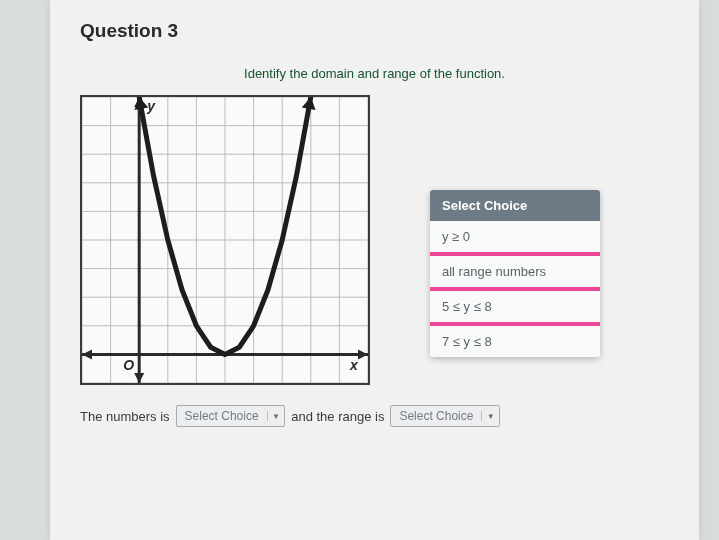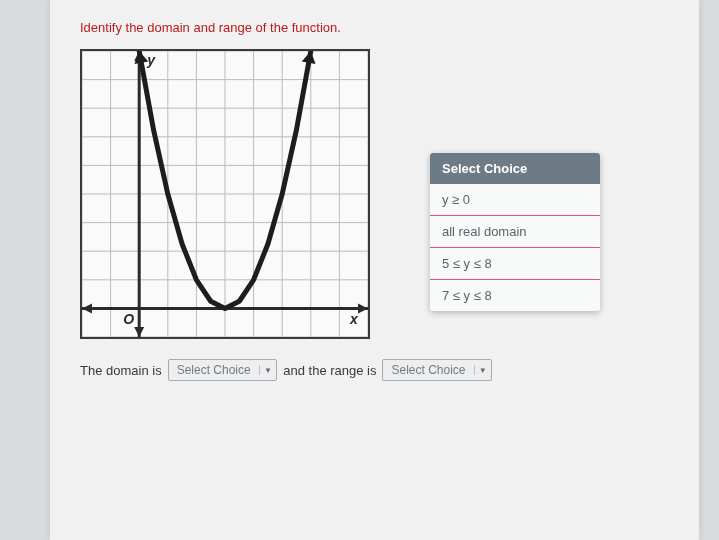--- a/index.html
+++ b/index.html
@@ -22,22 +22,23 @@
       box-shadow: 0 0 8px rgba(0,0,0,0.1);
     }
     .question-title {
       font-weight: bold;
       font-size: 19px;
       color: #2a2a2a;
       margin-bottom: 24px;
     }
     .prompt {
       font-size: 13px;
-      color: #b91c1c;
+      color: #14532d;
       margin-bottom: 14px;
+      text-align: center;
     }
     .content-row {
       display: flex;
       align-items: flex-end;
       gap: 60px;
     }
     .chart-box {
       width: 290px;
       height: 290px;
       background: #fafafa;
@@ -58,21 +59,21 @@
       background: #6d7b86;
       color: #fff;
       font-size: 13px;
       font-weight: bold;
       padding: 8px 12px;
     }
     .choice-item {
       padding: 8px 12px;
       font-size: 13px;
       color: #5e636b;
-      border-bottom: 1px solid #ec4899;
+      border-bottom: 4px solid #ec4899;
       background: #f8f9f9;
     }
     .choice-item:last-child { border-bottom: none; }
     .answer-row {
       margin-top: 20px;
       font-size: 13px;
       color: #3a3a3a;
       display: flex;
       align-items: center;
       flex-wrap: wrap;
@@ -95,20 +96,21 @@
       color: #666;
       border-left: 1px solid #bfc3c6;
       padding-left: 6px;
     }
   </style>
 </head>
 <body>
 
 <div class="page">
 
+  <div class="question-title">Question 3</div>
   <div class="prompt">Identify the domain and range of the function.</div>
 
   <div class="content-row">
 
     <div class="chart-box">
       <svg id="chart-svg" width="286" height="286" viewBox="0 0 286 286">
           <line x1="0" y1="0" x2="0" y2="286" stroke="#b9bdbd" stroke-width="1"></line>
           <line x1="28.6" y1="0" x2="28.6" y2="286" stroke="#b9bdbd" stroke-width="1"></line>
           <line x1="57.2" y1="0" x2="57.2" y2="286" stroke="#b9bdbd" stroke-width="1"></line>
           <line x1="85.8" y1="0" x2="85.8" y2="286" stroke="#b9bdbd" stroke-width="1"></line>
@@ -141,29 +143,29 @@
           <text x="41.2" y="273.4" font-size="14" font-style="italic" font-weight="bold" fill="#2a2a2a">O</text>
           <path d="M57.2 0 L71.5 78.65 L85.8 143 L100.1 193.05 L114.4 228.8 L128.70000000000002 250.25 L143 257.4 L157.3 250.25 L171.6 228.8 L185.9 193.05 L200.2 143 L214.5 78.65 L228.8 0 " fill="none" stroke="#1d1d1d" stroke-width="5" stroke-linecap="round" stroke-linejoin="round"></path>
           <polygon points="57.2,0 66.23371462909915,10.554240853799007 52.459535887700454,13.05863698859877" fill="#1d1d1d"></polygon>
           <polygon points="228.8,0 233.54046411229956,13.058636988598773 219.76628537090085,10.554240853799008" fill="#1d1d1d"></polygon>
         </svg>
     </div>
 
     <div class="choices-panel">
       <div class="choices-header">Select Choice</div>
       <div class="choice-item">y ≥ 0</div>
-      <div class="choice-item">all real domain</div>
+      <div class="choice-item">all range numbers</div>
       <div class="choice-item">5 ≤ y ≤ 8</div>
       <div class="choice-item">7 ≤ y ≤ 8</div>
     </div>
 
   </div>
 
   <div class="answer-row">
-    <span>The domain is</span>
+    <span>The numbers is</span>
     <span class="select-box">
       <span>Select Choice</span>
       <span class="caret">▾</span>
     </span>
     <span>and the range is</span>
     <span class="select-box">
       <span>Select Choice</span>
       <span class="caret">▾</span>
     </span>
   </div>

